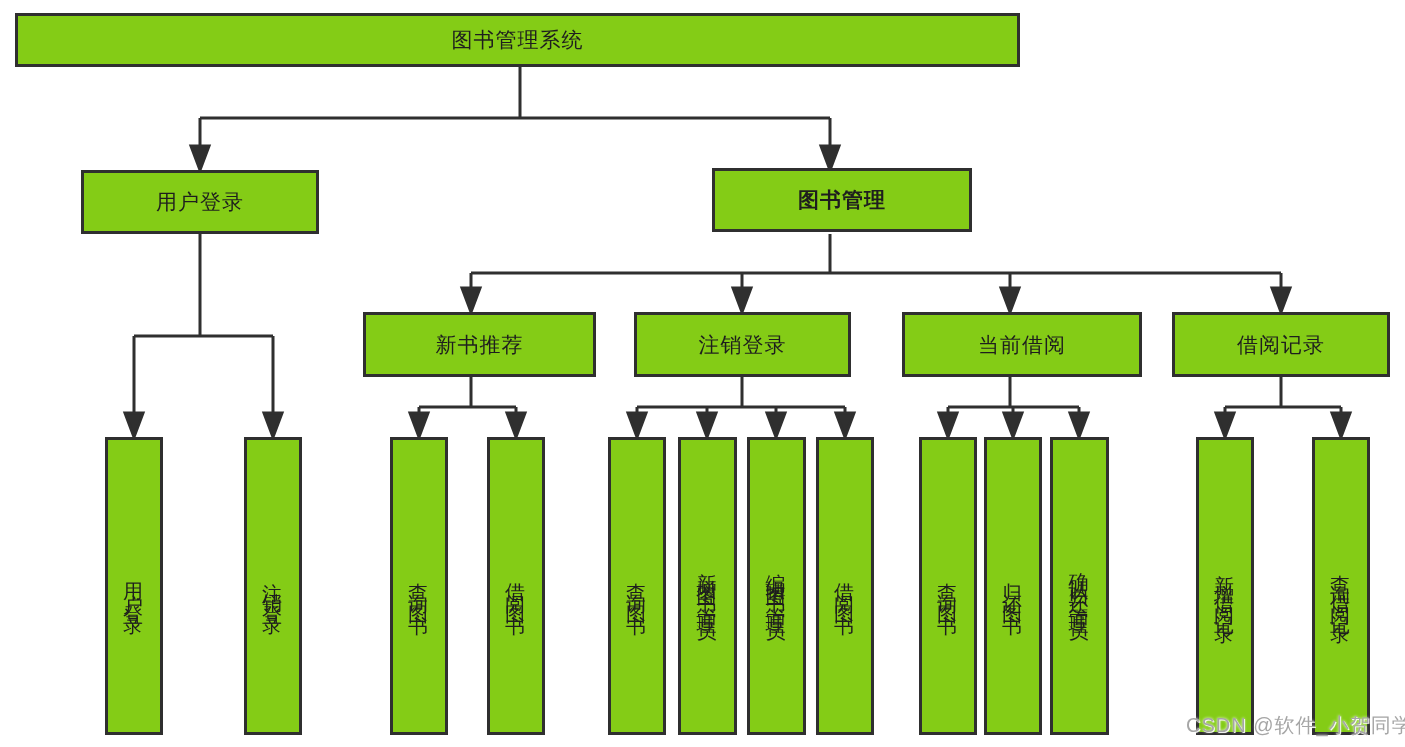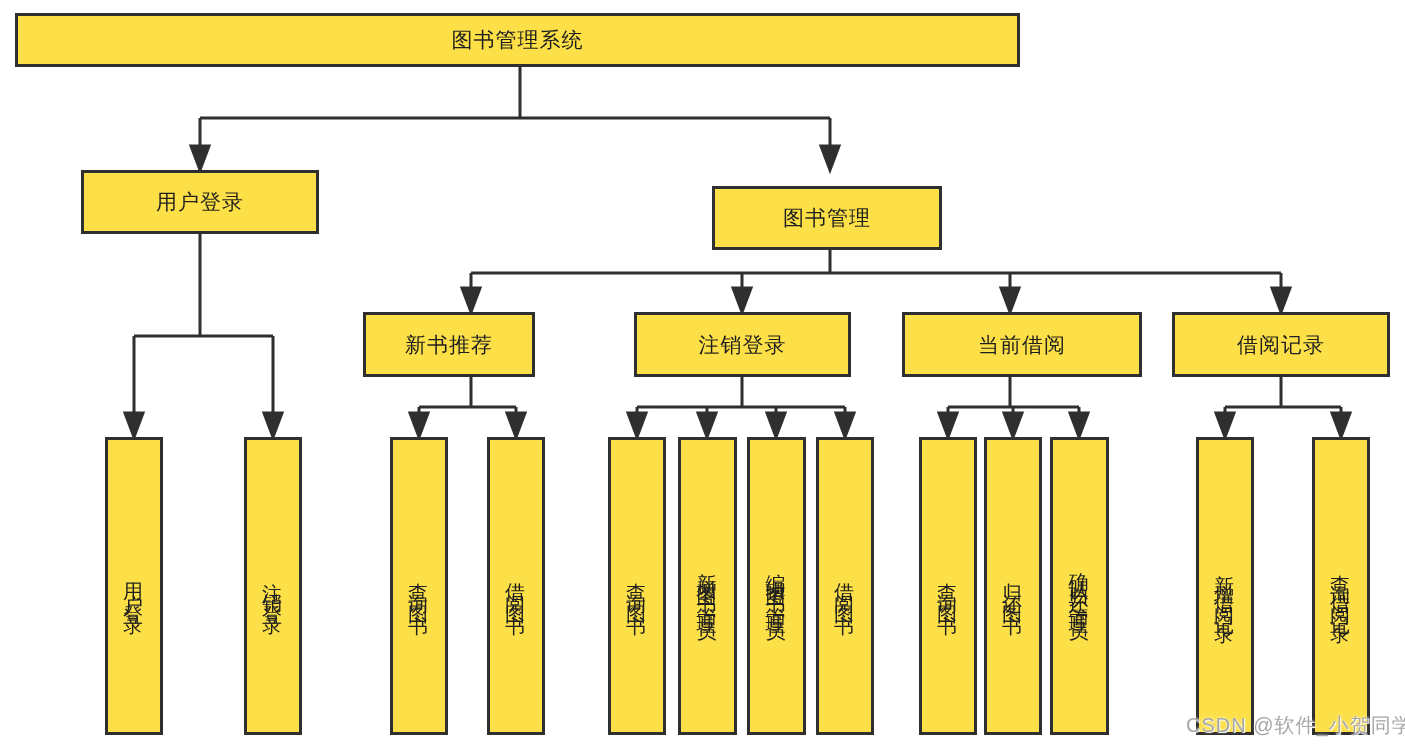--- a/index.html
+++ b/index.html
@@ -15,21 +15,21 @@
   #connectors {
     position: absolute;
     left: 0; top: 0;
     width: 1405px; height: 747px;
     pointer-events: none;
   }
   .node {
     position: absolute;
     box-sizing: border-box;
     border: 3px solid #2f2f2f;
-    background: #fde047;
+    background: #84cc16;
     display: flex;
     align-items: center;
     justify-content: center;
     text-align: center;
     font-size: 21px;
     letter-spacing: 1px;
     color: #1e1e1e;
   }
   .leaf {
     writing-mode: vertical-rl;
@@ -94,23 +94,23 @@
     <g stroke="#2f2f2f" stroke-width="3" fill="#2f2f2f">
       <path d="M1281 377 L1281 407 M1225 407 L1341 407 M1225 407 L1225 417 M1341 407 L1341 417" fill="none"></path>
       <polygon points="1216,413 1234,413 1225,437"></polygon>
       <polygon points="1332,413 1350,413 1341,437"></polygon>
     </g>
   </svg>
 
   <div class="node" style="left:15px; top:13px; width:1005px; height:54px;">图书管理系统</div>
 
   <div class="node" style="left:81px; top:170px; width:238px; height:64px;">用户登录</div>
-  <div class="node" style="left:712px; top:186px; width:230px; height:64px;">图书管理</div>
+  <div class="node" style="left:712px; top:168px; width:260px; height:64px;font-weight:bold;">图书管理</div>
 
-  <div class="node" style="left:363px; top:312px; width:172px; height:65px;">新书推荐</div>
+  <div class="node" style="left:363px; top:312px; width:233px; height:65px;">新书推荐</div>
   <div class="node" style="left:634px; top:312px; width:217px; height:65px;">注销登录</div>
   <div class="node" style="left:902px; top:312px; width:240px; height:65px;">当前借阅</div>
   <div class="node" style="left:1172px; top:312px; width:218px; height:65px;">借阅记录</div>
 
   <div class="node leaf ls4" style="left:105px; top:437px; width:58px; height:298px;">用户登录</div>
   <div class="node leaf ls4" style="left:244px; top:437px; width:58px; height:298px;">注销登录</div>
 
   <div class="node leaf ls4" style="left:390px; top:437px; width:58px; height:298px;">查询图书</div>
   <div class="node leaf ls4" style="left:487px; top:437px; width:58px; height:298px;">借阅图书</div>
 

